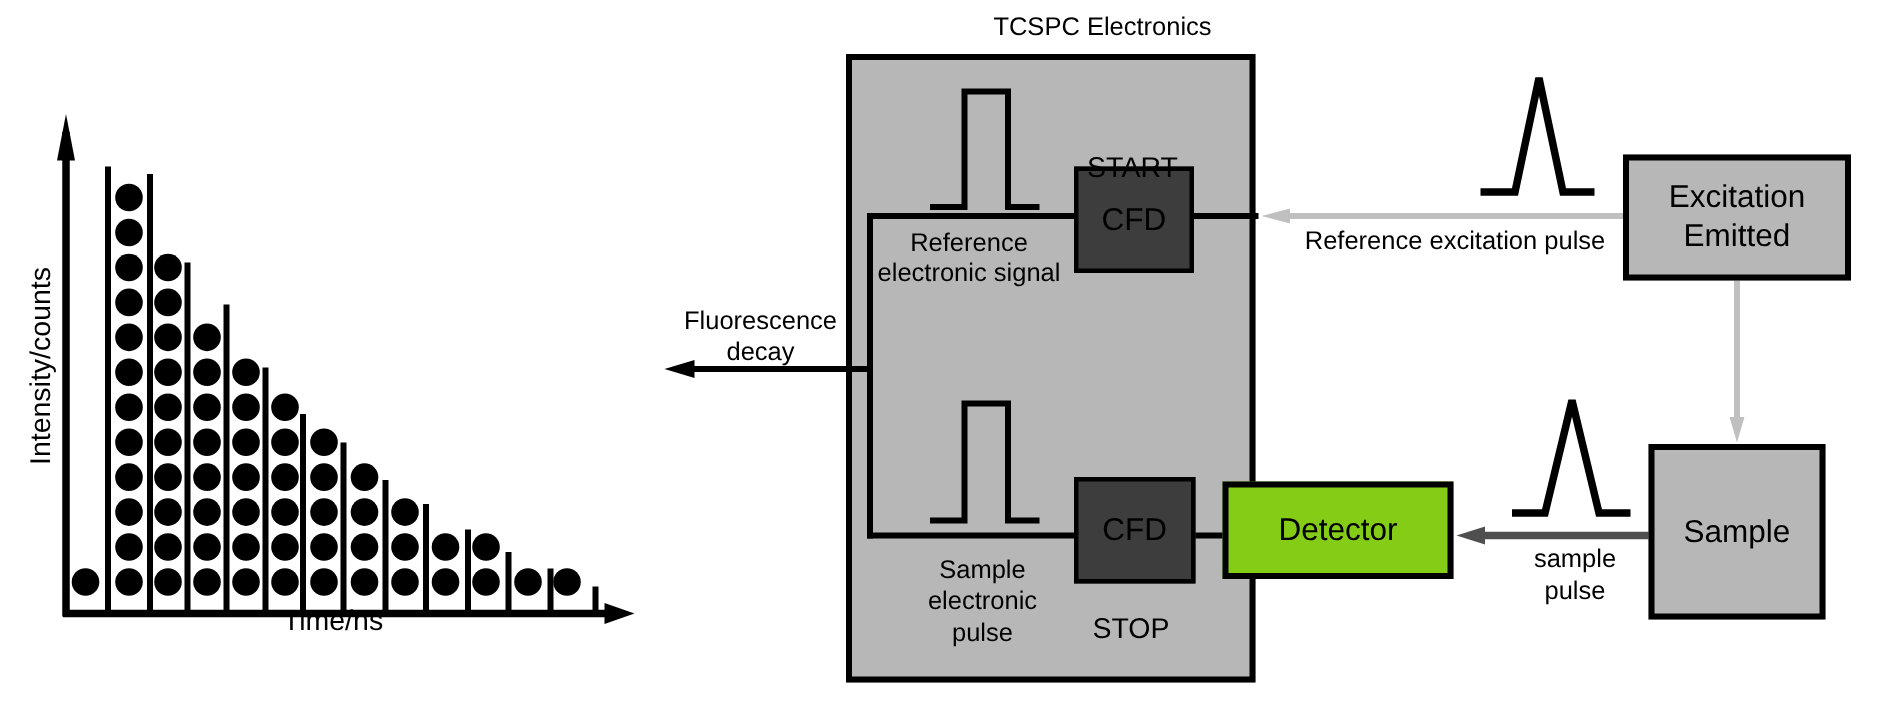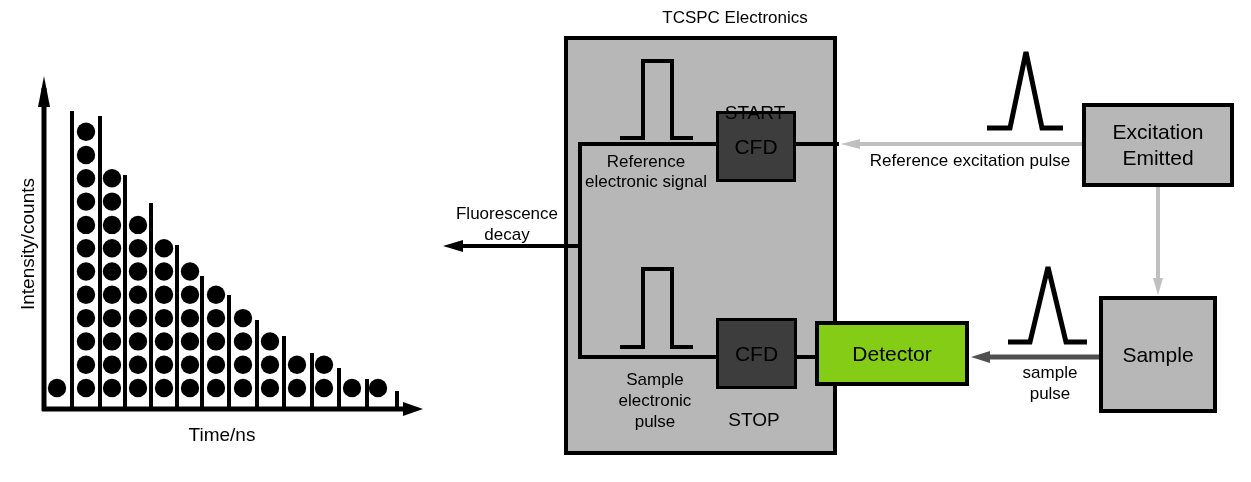--- a/index.html
+++ b/index.html
@@ -152,21 +152,21 @@
       <span>Excitation</span><br>
       <span>Emitted</span>
     </span>
   </div>
 
   <div class="box lgray" style="left:1099px;top:296px;width:118px;height:117px;">
     <span class="f21">Sample</span>
   </div>
 
   <div class="lbl f19" style="left:-67px;top:233px;width:190px;transform:rotate(-90deg);">Intensity/counts</div>
-  <div class="lbl f19" style="left:142px;top:424px;width:160px;">Time/ns</div>
+  <div class="lbl f19" style="left:142px;top:404px;width:160px;">Time/ns</div>
 
   <div class="lbl f17" style="left:635px;top:8px;width:200px;">TCSPC Electronics</div>
 
   <div class="lbl f19" style="left:705px;top:77px;width:100px;margin-top:25px;">START</div>
   <div class="lbl f19" style="left:704px;top:409px;width:100px;">STOP</div>
 
   <div class="lbl f17" style="left:566px;top:152px;width:160px;text-align:center;">
     <div>Reference</div>
     <div>electronic signal</div>
   </div>

